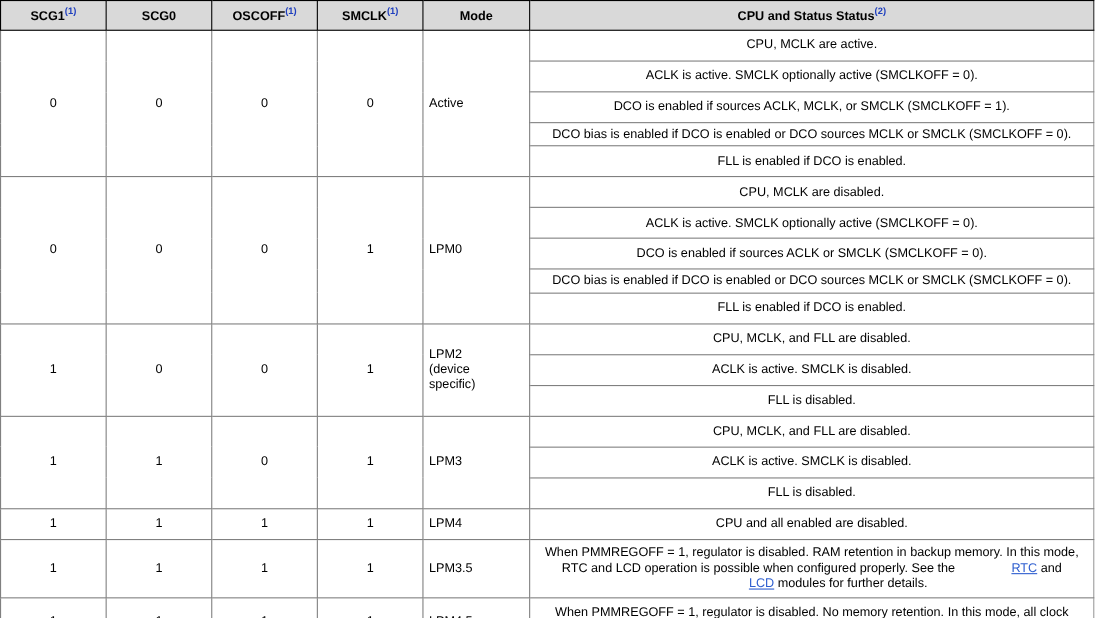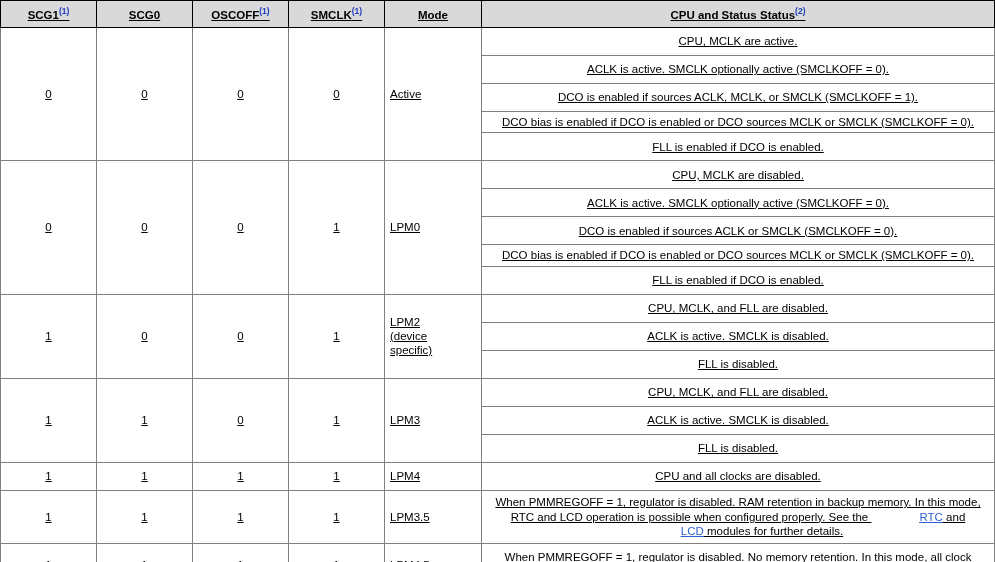--- a/index.html
+++ b/index.html
@@ -20,21 +20,20 @@
     table-layout: fixed;
     border: 1px solid #000000;
   }
   table.op-modes th,
   table.op-modes td {
     border: 1px solid #808080;
     font-size: 11.5px;
     line-height: 1.25;
     padding: 3px 5px;
     vertical-align: middle;
-    text-decoration: underline;
   }
   table.op-modes thead th {
     background: #d9d9d9;
     border: 1px solid #000000;
     border-bottom: 1px solid #000000;
     font-weight: bold;
     text-align: center;
     height: 20px;
     font-size: 11.5px;
   }
@@ -170,21 +169,21 @@
     <tr>
         <td class="status rowline">FLL is disabled.</td>
       </tr>
 
     <tr>
       <td class="bit">1</td>
       <td class="bit">1</td>
       <td class="bit">1</td>
       <td class="bit">1</td>
       <td class="mode">LPM4</td>
-      <td class="status rowline">CPU and all clocks are disabled.</td>
+      <td class="status rowline">CPU and all enabled are disabled.</td>
     </tr>
 
     <tr>
       <td class="bit">1</td>
       <td class="bit">1</td>
       <td class="bit">1</td>
       <td class="bit">1</td>
       <td class="mode">LPM3.5</td>
       <td class="status" style="height:46px;">
         <span>When PMMREGOFF = 1, regulator is disabled. RAM retention in backup memory. In this mode, RTC and LCD operation is possible when configured properly. See the </span><a class="link" href="#">RTC</a><span> and </span><a class="link" href="#">LCD</a><span> modules for further details.</span>

